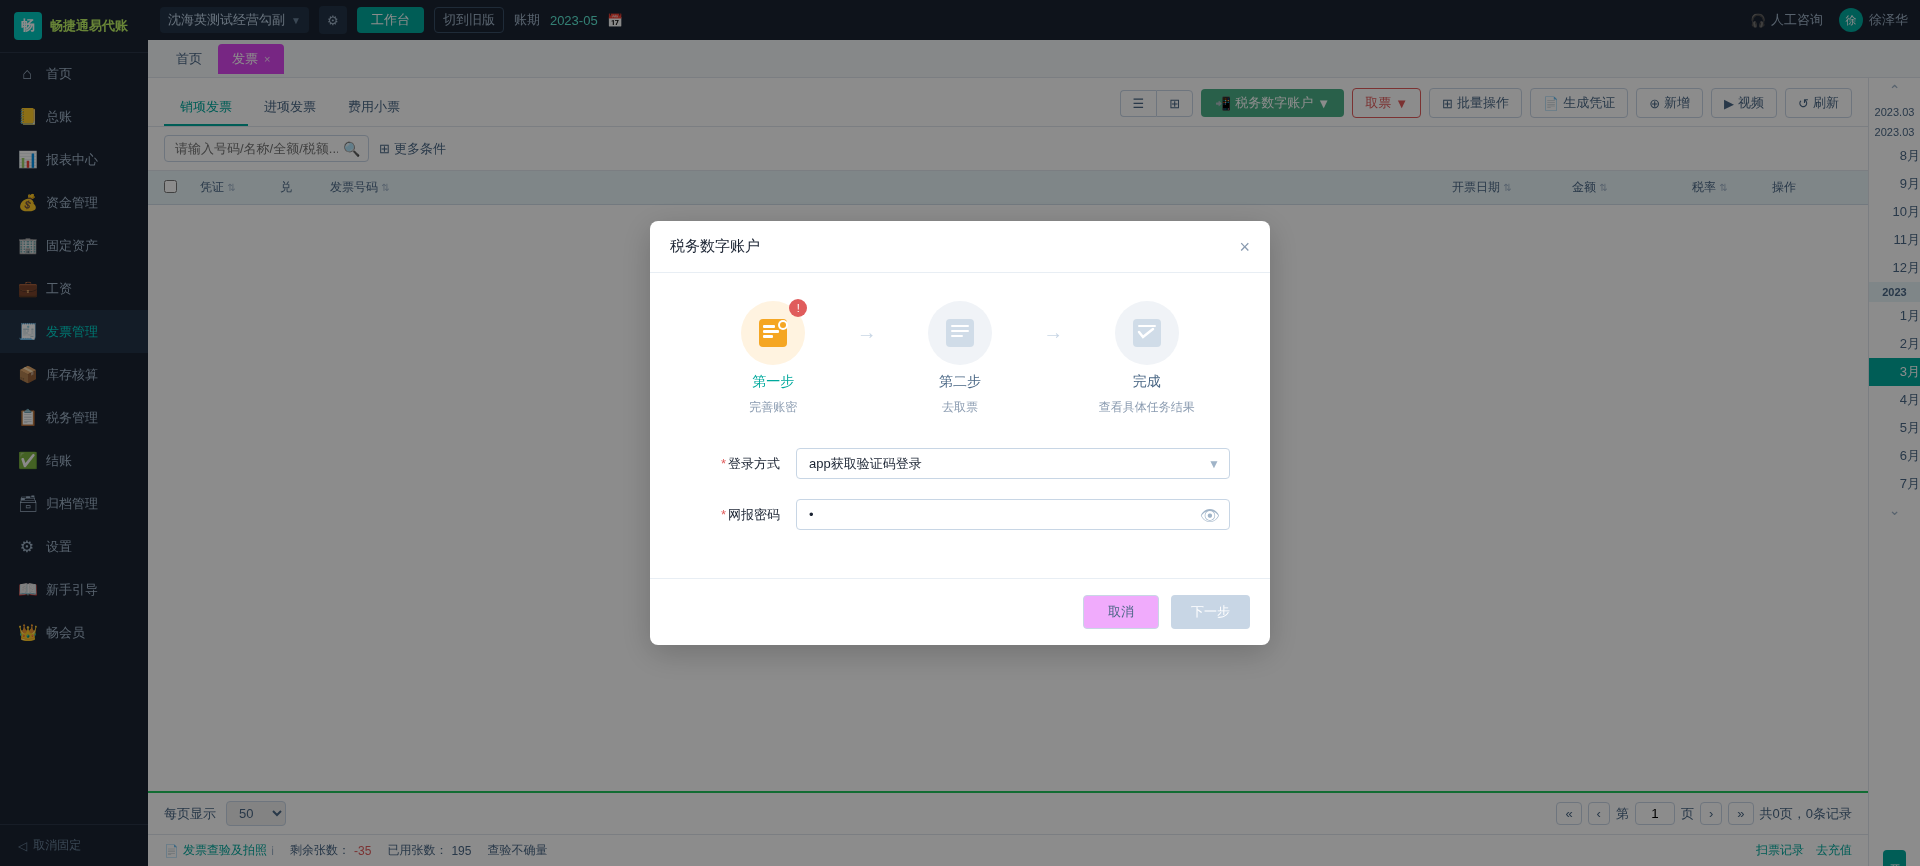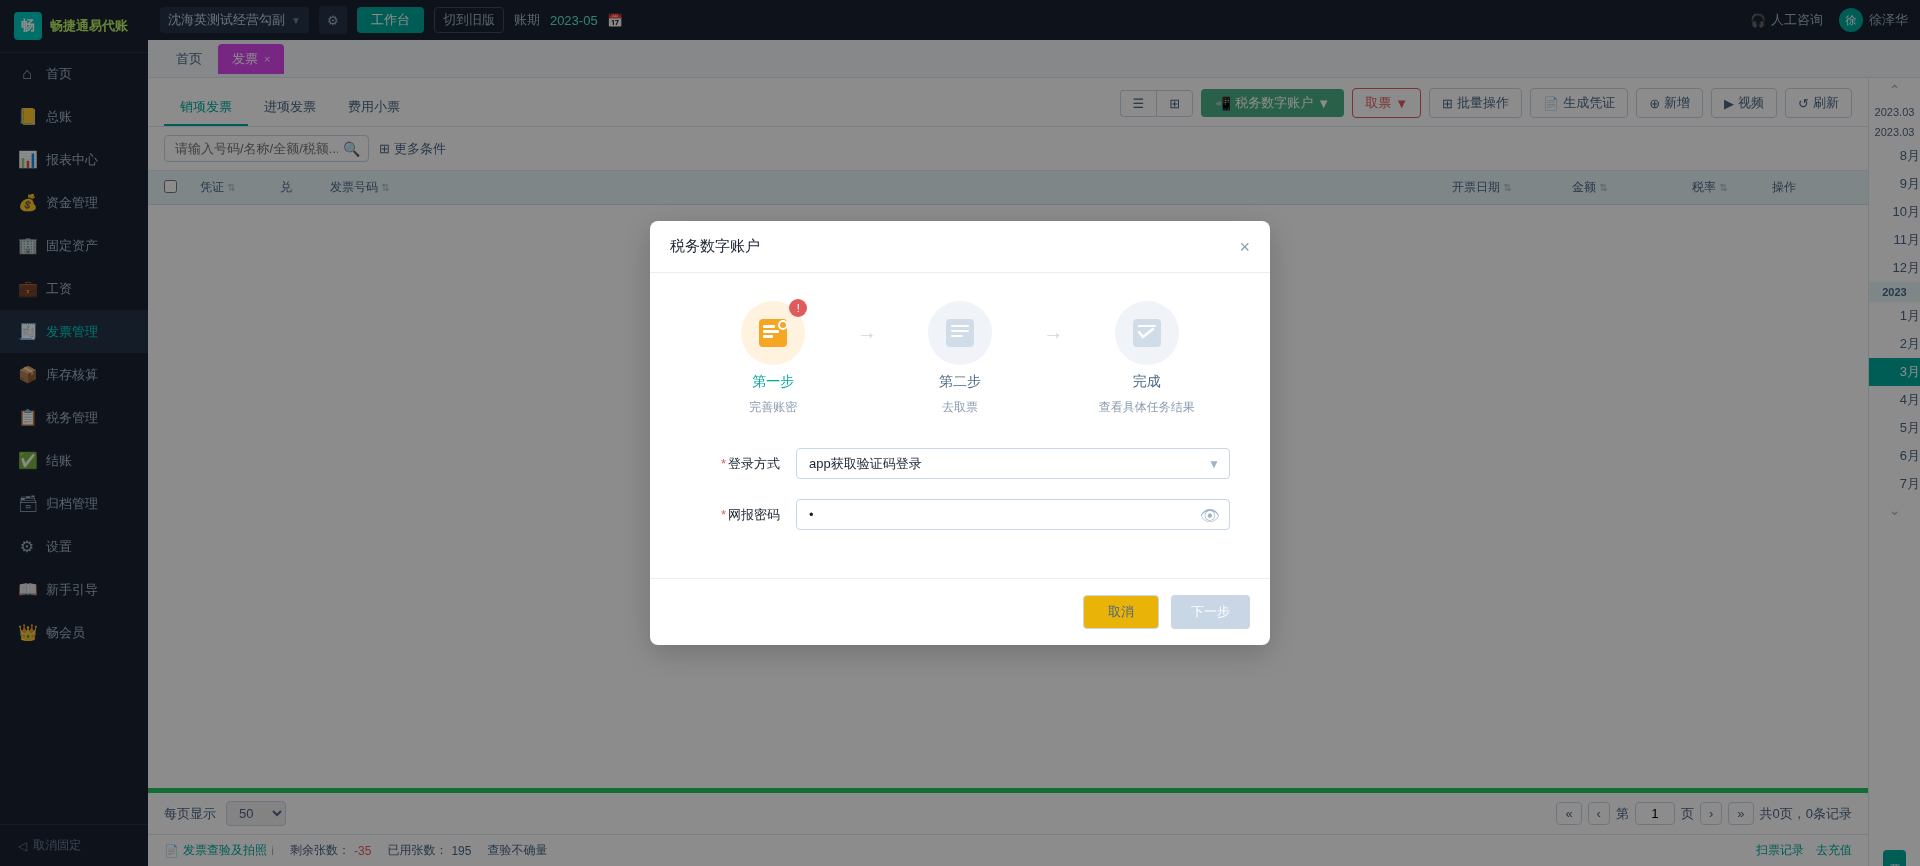--- a/index.html
+++ b/index.html
@@ -67,21 +67,21 @@
     .table-col.voucher { flex: 0 0 80px; }
     .table-col.type { flex: 0 0 50px; }
     .table-col.invoice-no { flex: 1; }
     .table-col.date { flex: 0 0 120px; }
     .table-col.amount { flex: 0 0 120px; }
     .table-col.rate { flex: 0 0 80px; }
     .table-col.action { flex: 0 0 80px; }
     .sort-icon { font-size: 10px; color: #a0b4c8; }
 
     
-    .table-footer { display: flex; align-items: center; padding: 8px 16px; background: white; border-top: 5px solid #22c55e; gap: 10px; flex-shrink: 0; }
+    .table-footer { display: flex; align-items: center; padding: 8px 16px; background: white; border-top: 2px solid #22c55e; gap: 10px; flex-shrink: 0; }
     .page-info { color: #4a6785; font-size: 13px; }
     .page-size-select { border: 1px solid #c8d6e5; border-radius: 4px; padding: 3px 8px; font-size: 13px; color: #4a6785; }
     .pagination { display: flex; align-items: center; gap: 6px; margin-left: auto; }
     .page-btn { padding: 3px 8px; border: 1px solid #c8d6e5; border-radius: 4px; font-size: 13px; color: #4a6785; cursor: pointer; background: white; }
 
     
     .status-bar { height: 32px; background: white; border-top: 1px solid #e0e6ed; display: flex; align-items: center; padding: 0 16px; gap: 16px; flex-shrink: 0; }
     .status-item { font-size: 12px; color: #4a6785; display: flex; align-items: center; gap: 4px; }
     .status-link { color: #00a99d; font-size: 12px; cursor: pointer; }
 
@@ -114,21 +114,21 @@
     .form-control { flex: 1; }
     .select-wrap { position: relative; }
     .select-field { border: 1px solid #c8d6e5; border-radius: 4px; padding: 7px 32px 7px 12px; font-size: 13px; color: #1a2332; width: 100%; appearance: none; background: white; cursor: pointer; outline: none; }
     .select-arrow { position: absolute; right: 10px; top: 50%; transform: translateY(-50%); color: #a0b4c8; font-size: 12px; pointer-events: none; }
     .input-wrap { position: relative; }
     .text-input { border: 1px solid #c8d6e5; border-radius: 4px; padding: 7px 36px 7px 12px; font-size: 13px; color: #1a2332; width: 100%; outline: none; }
     .input-toggle { position: absolute; right: 10px; top: 50%; transform: translateY(-50%); color: #a0b4c8; font-size: 16px; cursor: pointer; }
     .text-input::placeholder { color: #b0c0d0; }
 
     
-    .btn-cancel { background: #eab308; color: #4a6785; border: 1px solid #c8d6e5; padding: 7px 24px; border-radius: 4px; font-size: 13px; cursor: pointer; }
+    .btn-cancel { background: #f0abfc; color: #4a6785; border: 1px solid #c8d6e5; padding: 7px 24px; border-radius: 4px; font-size: 13px; cursor: pointer; }
     .btn-next { background: #c8d6e5; color: white; border: none; padding: 7px 20px; border-radius: 4px; font-size: 13px; cursor: pointer; text-align: right; }
 
     
     .period-right { width: 52px; background: white; border-left: 1px solid #e0e6ed; display: flex; flex-direction: column; align-items: center; overflow-y: auto; flex-shrink: 0; }
     .period-month-item { font-size: 13px; color: #4a6785; padding: 5px 0; cursor: pointer; width: 100%; text-align: right; }
     .period-month-item.active { background: #00a99d; color: white; }
     .expand-icon { font-size: 14px; color: #a0b4c8; cursor: pointer; padding: 4px; }
   </style>
 </head>
 <body>

